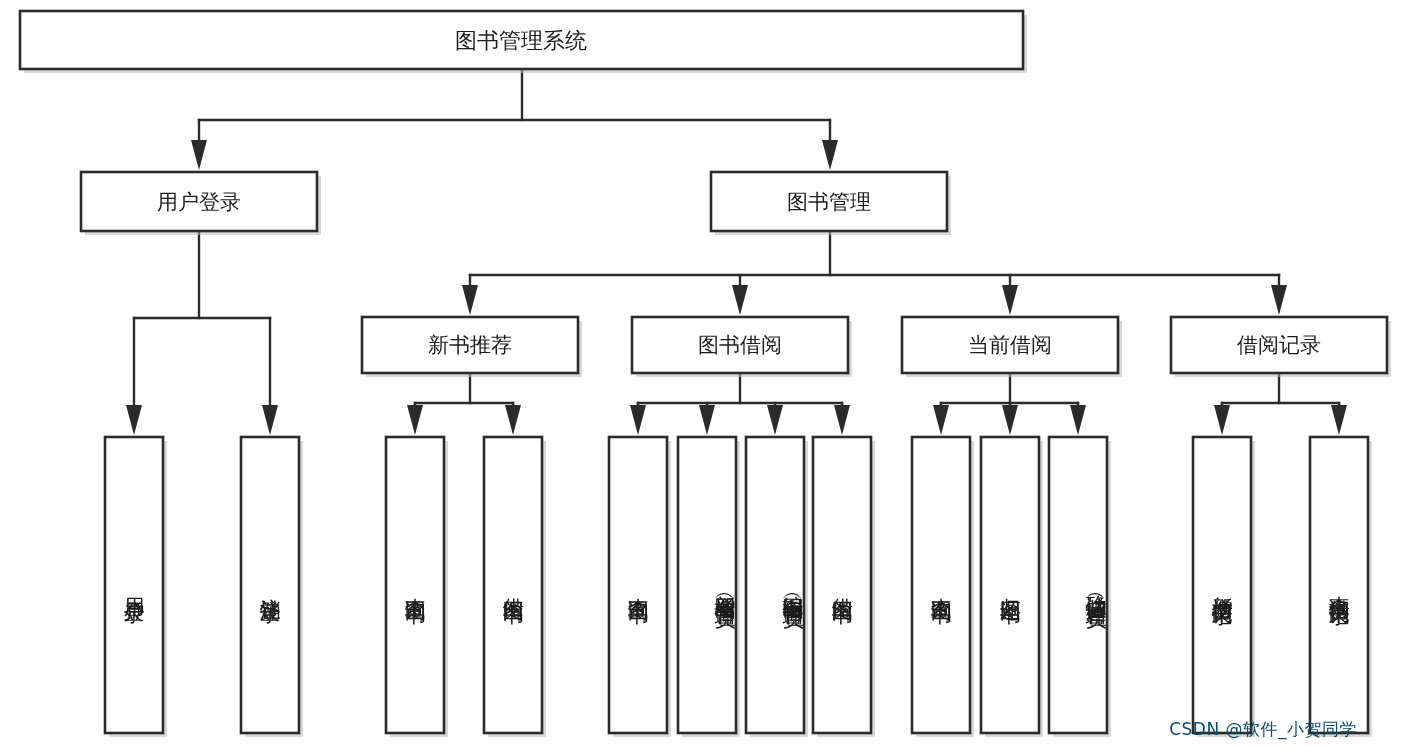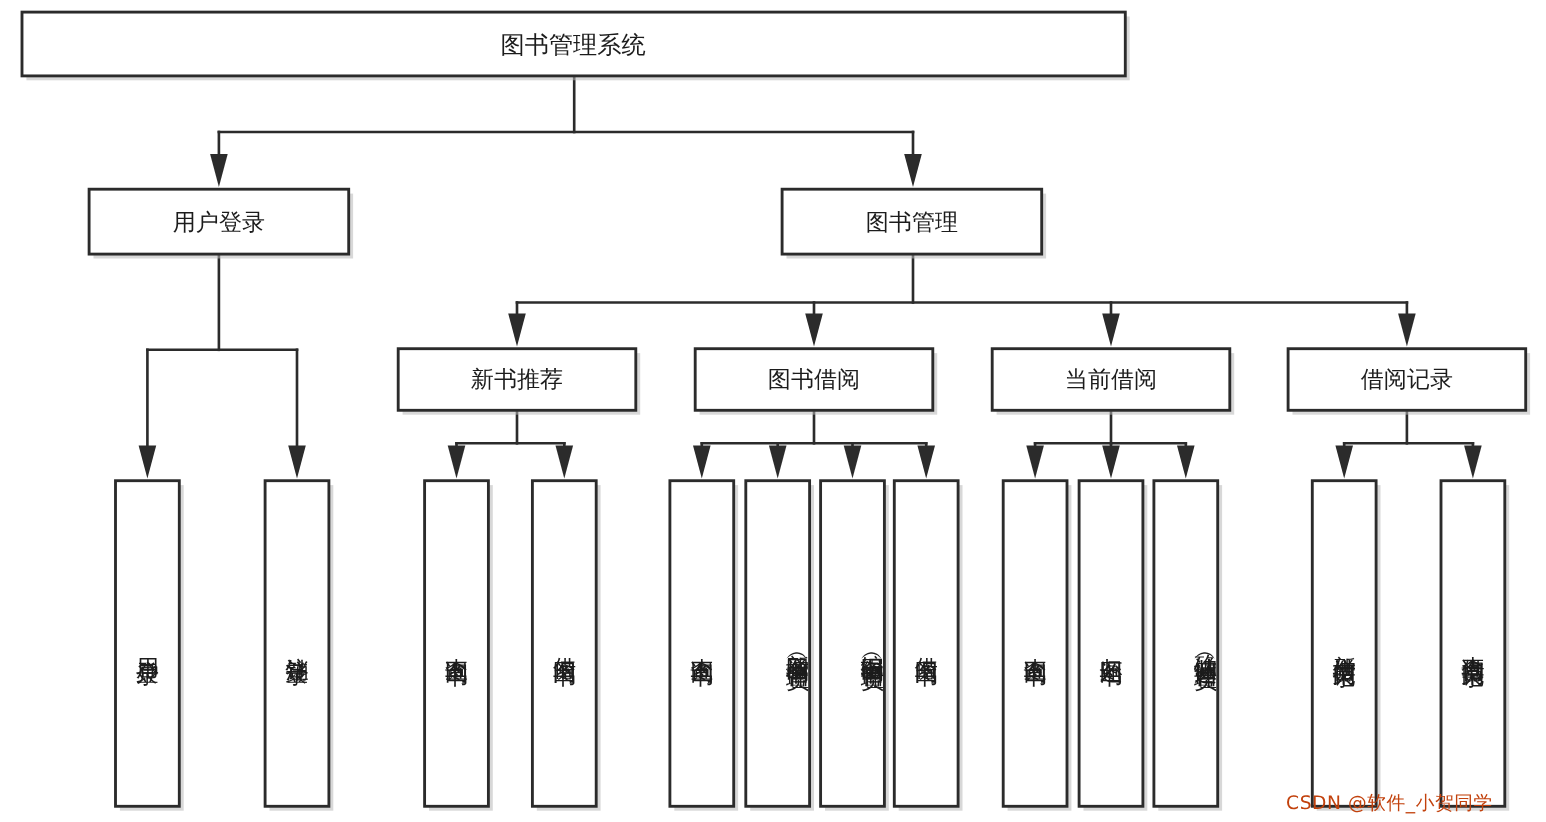--- a/index.html
+++ b/index.html
@@ -75,21 +75,21 @@
     text-align: center;
     white-space: nowrap;
     pointer-events: none;
   }
   .watermark {
     position: absolute;
     right: 8px;
     bottom: 6px;
     font-family: "DejaVu Sans", "Liberation Sans", sans-serif;
     font-size: 17px;
-    color: #c2410c;
+    color: #0c4a6e;
     letter-spacing: 0.5px;
     white-space: nowrap;
   }
 </style>
 </head>
 <body>
 
 <div id="diagram-root">
 
   <svg class="chart-surface" viewBox="0 0 1405 747" xmlns="http://www.w3.org/2000/svg">

